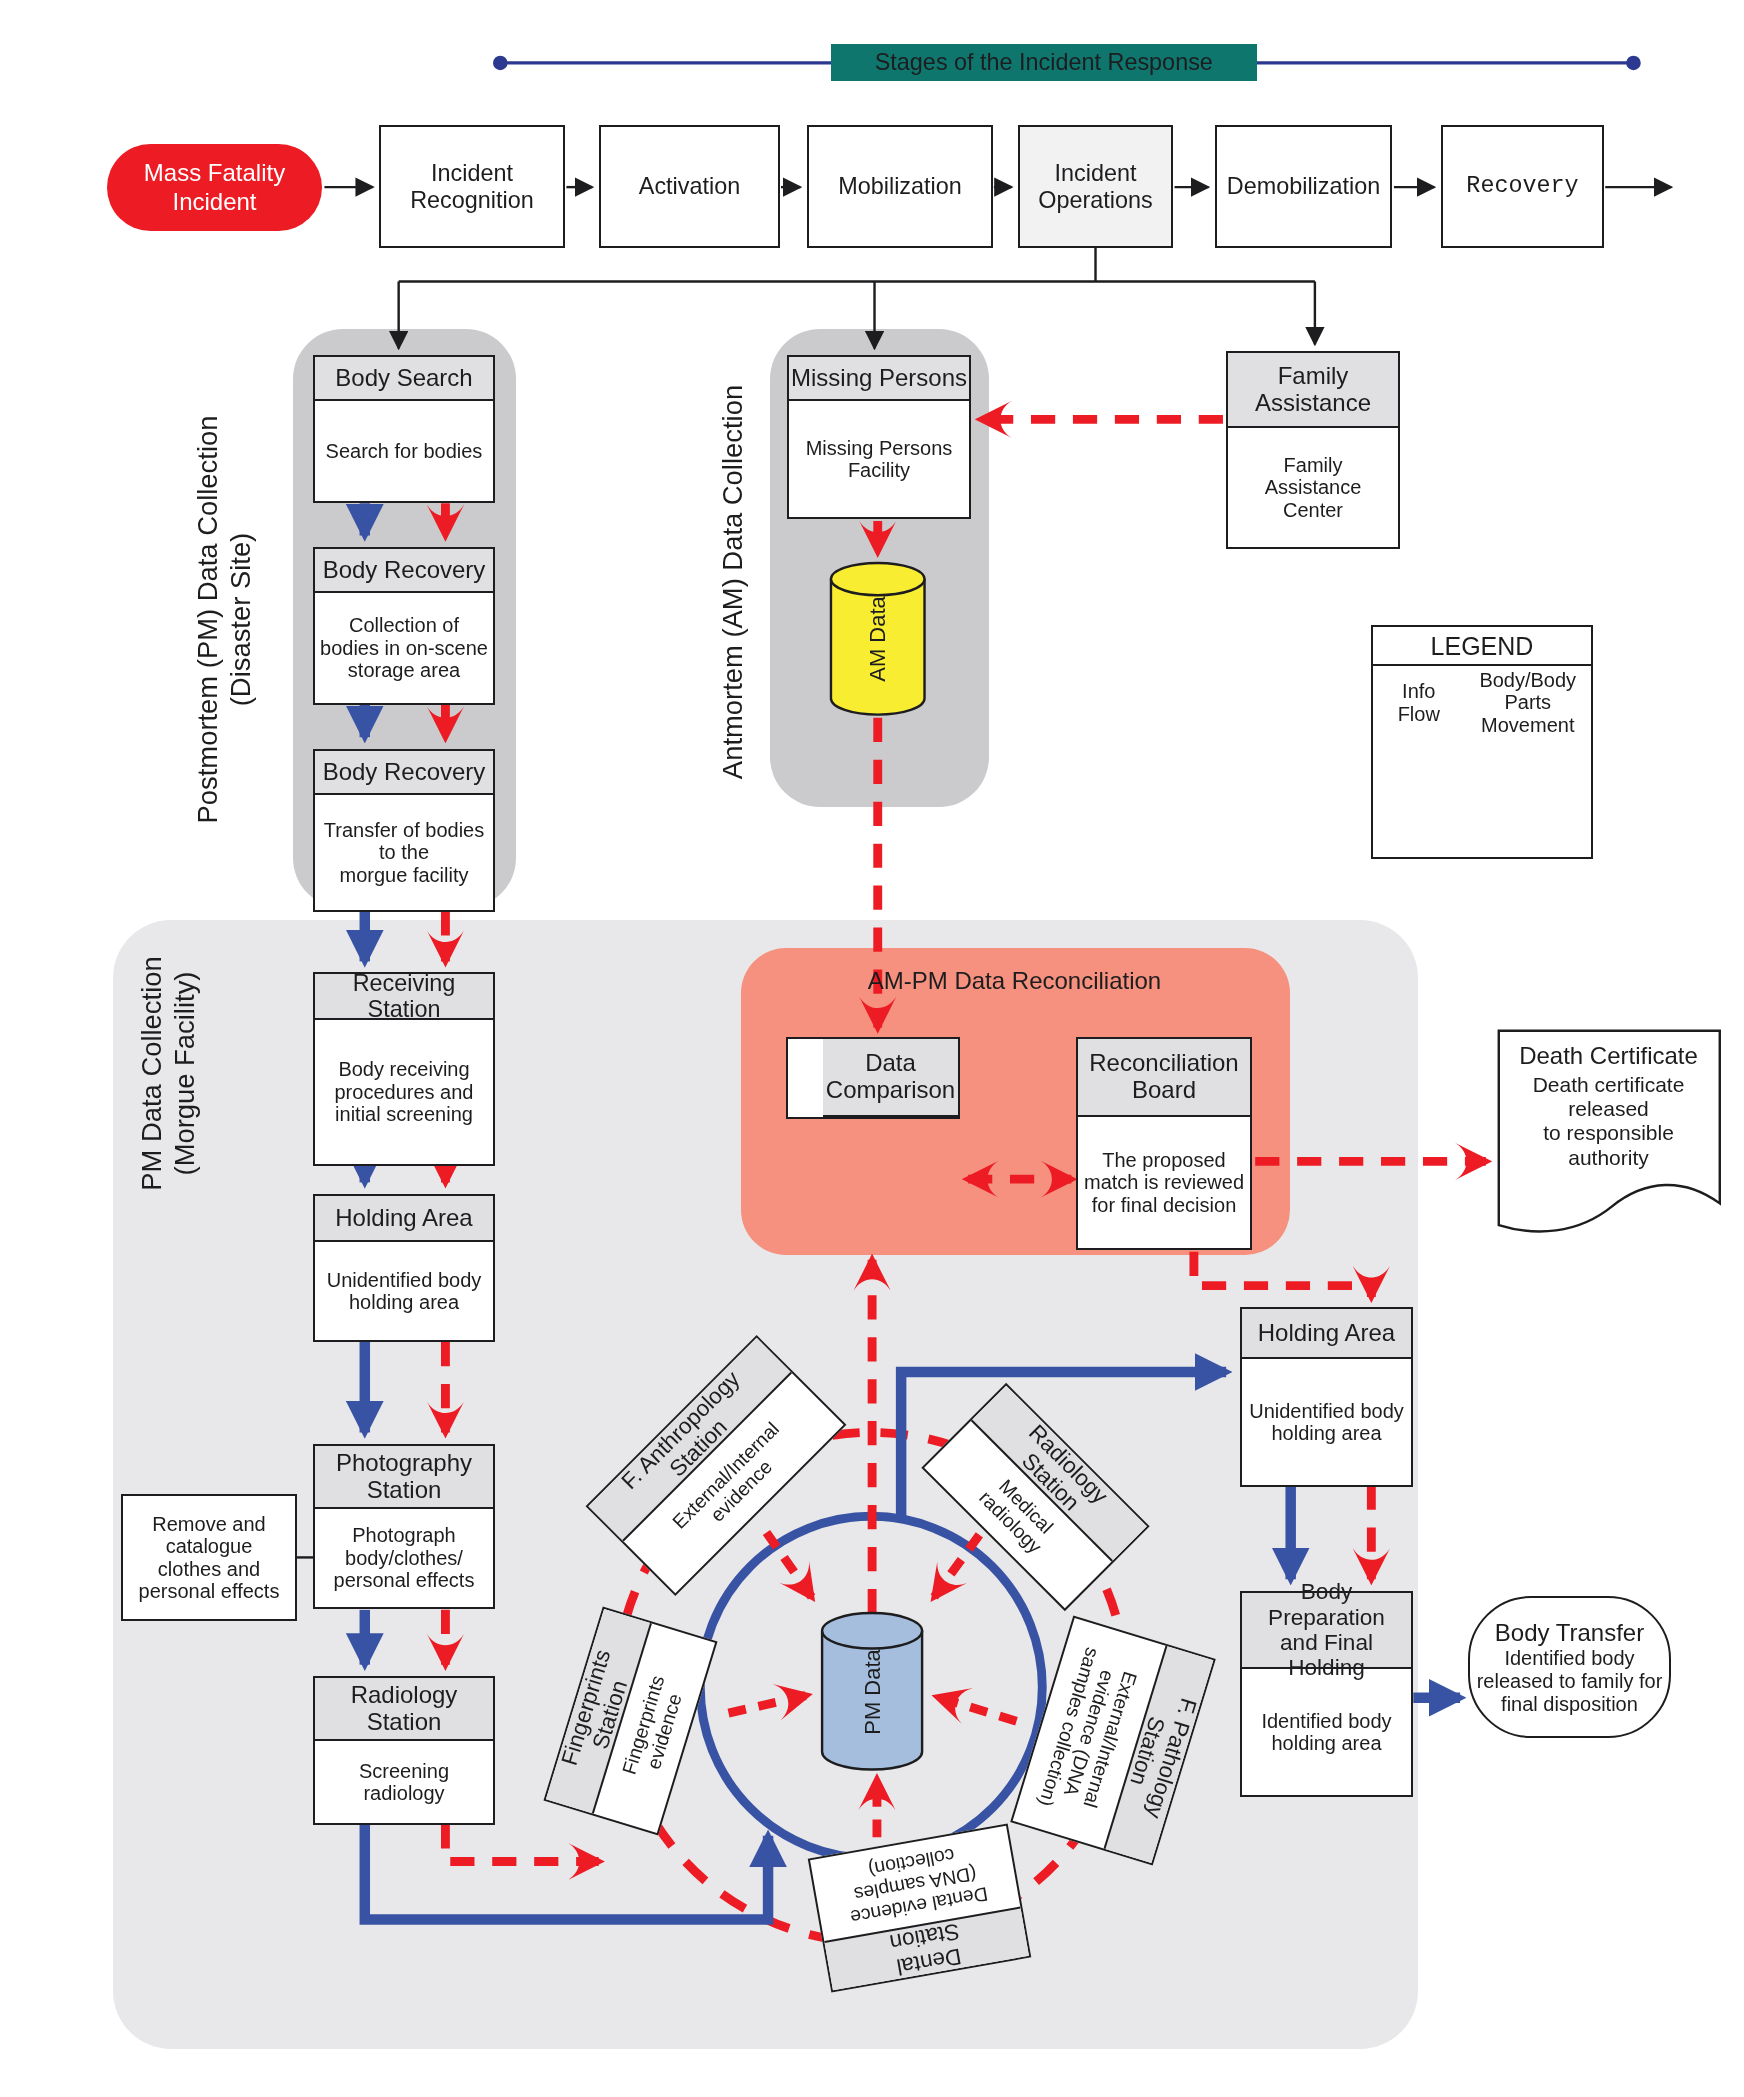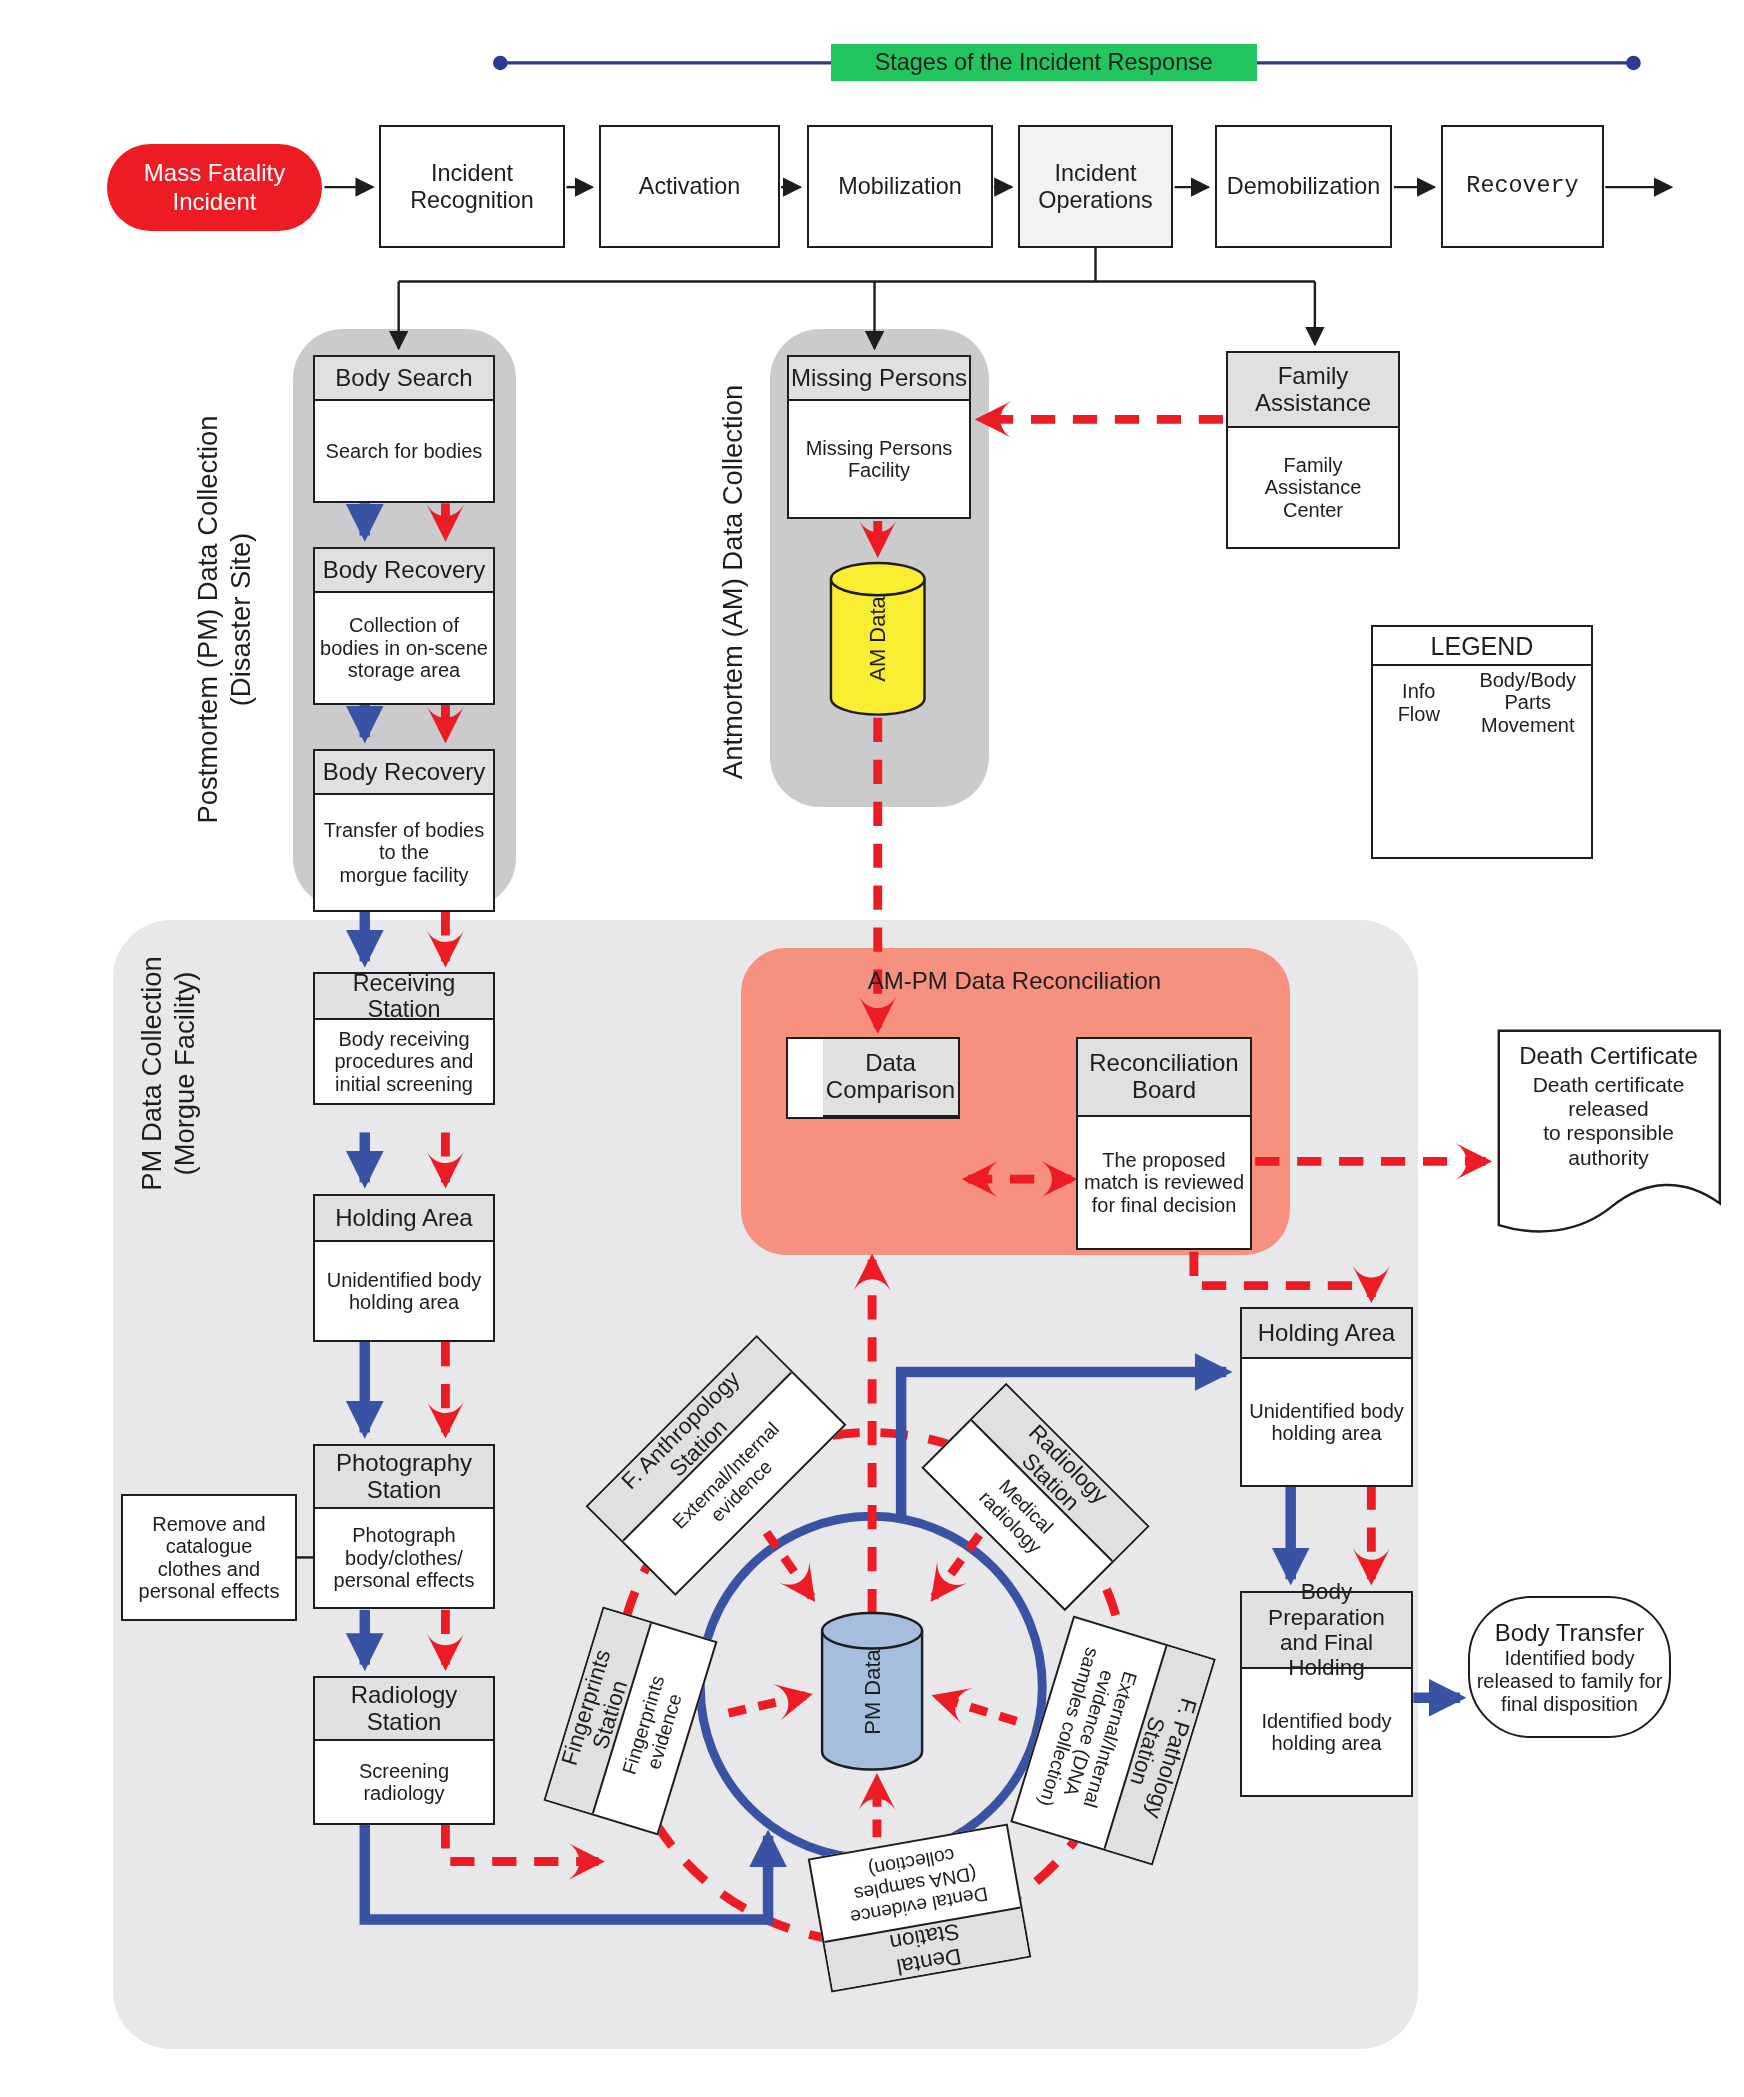--- a/index.html
+++ b/index.html
@@ -12,21 +12,21 @@
   .cell{display:flex;align-items:center;justify-content:center;text-align:center;
         white-space:pre-line;line-height:1.12;}
   .hd{background:#e0e0e2;border-bottom:2.4px solid #1d1d1f;font-size:24px;}
   .bd{font-size:20px;}
   .plain{position:absolute;background:#fff;border:2.4px solid #1d1d1f;z-index:4;box-sizing:border-box;}
   .stage{position:absolute;top:125px;height:123px;border:2.4px solid #1d1d1f;background:#fff;z-index:4;
          box-sizing:border-box;display:flex;align-items:center;justify-content:center;
          text-align:center;white-space:pre-line;font-size:23.4px;line-height:1.15;}
   .vlabel{position:absolute;z-index:4;display:flex;align-items:center;justify-content:center;
           text-align:center;white-space:pre-line;font-size:27.4px;line-height:1.2;}
-  .toplabel{position:absolute;z-index:4;background:#22c55e;display:flex;align-items:center;
+  .toplabel{position:absolute;z-index:4;background:#0f766e;display:flex;align-items:center;
             justify-content:center;font-size:23.4px;padding:0 11.3px;}
   .cyl-label{position:absolute;z-index:4;display:flex;align-items:center;justify-content:center;
              font-size:22px;transform:rotate(-90deg);}
   .freefloat{position:absolute;z-index:4;display:flex;flex-direction:column;align-items:center;
              justify-content:center;text-align:center;white-space:pre-line;}
   .rot{transform-origin:50% 50%;}
   .rot .hd{font-size:22.6px;}
   .rot .bd{font-size:19.4px;}
 </style>
 </head>
@@ -215,21 +215,21 @@
   <div class="freefloat" style="left:1502px;top:1042px;width:213px;z-index:4;">
     <div style="font-size:24px;margin-bottom:3.2px;">Death Certificate</div>
     <div style="font-size:21px;line-height:1.15;white-space:pre-line;">Death certificate
 released
 to responsible
 authority</div>
   </div>
 
   <div class="tbox" style="left:313px;top:972px;width:182px;">
     <div class="cell hd" style="height:44px;font-size:23.4px;">Receiving Station</div>
-    <div class="cell bd" style="height:83px;">Body receiving
+    <div class="cell bd" style="height:144px;">Body receiving
 procedures and
 initial screening</div>
   </div>
   <div class="tbox" style="left:313px;top:1194px;width:182px;">
     <div class="cell hd" style="height:44px;">Holding Area</div>
     <div class="cell bd" style="height:98px;">Unidentified body
 holding area</div>
   </div>
   <div class="tbox" style="left:313px;top:1444px;width:182px;">
     <div class="cell hd" style="height:61px;">Photography

